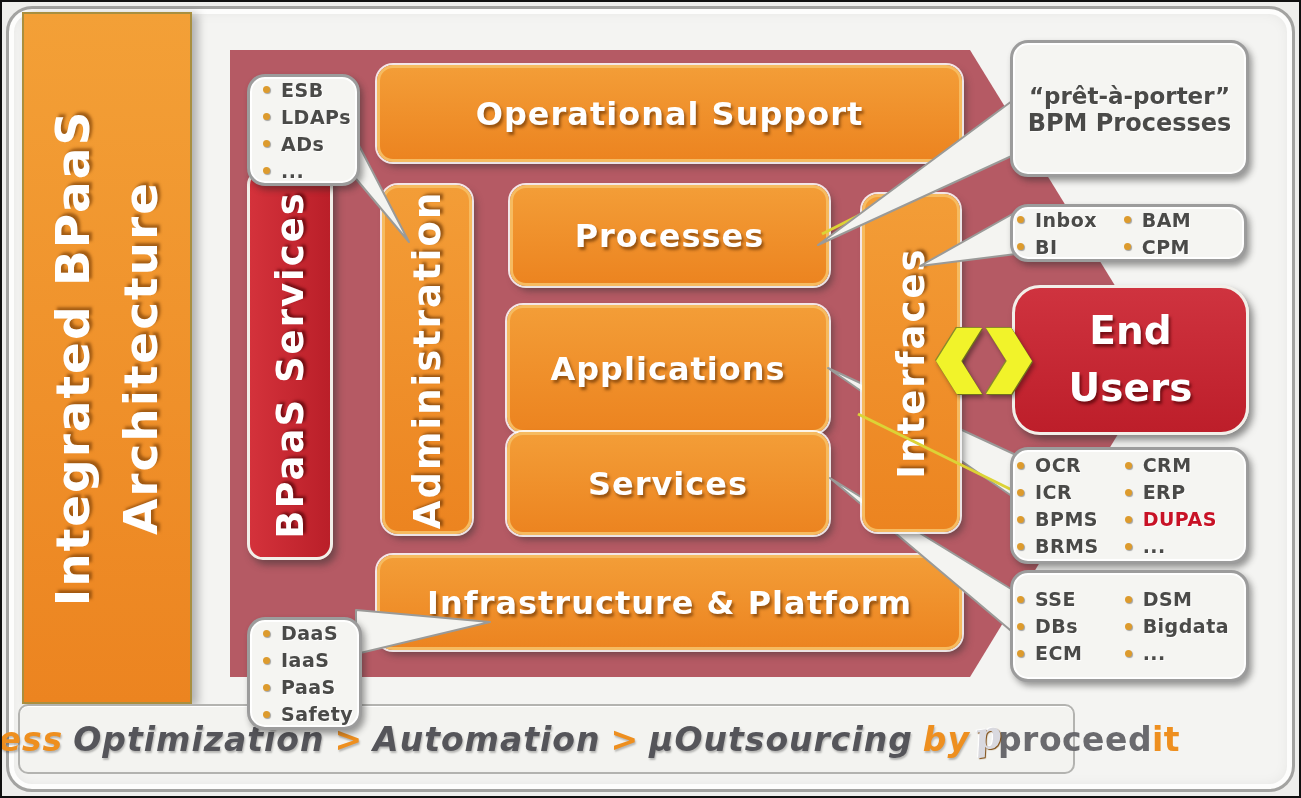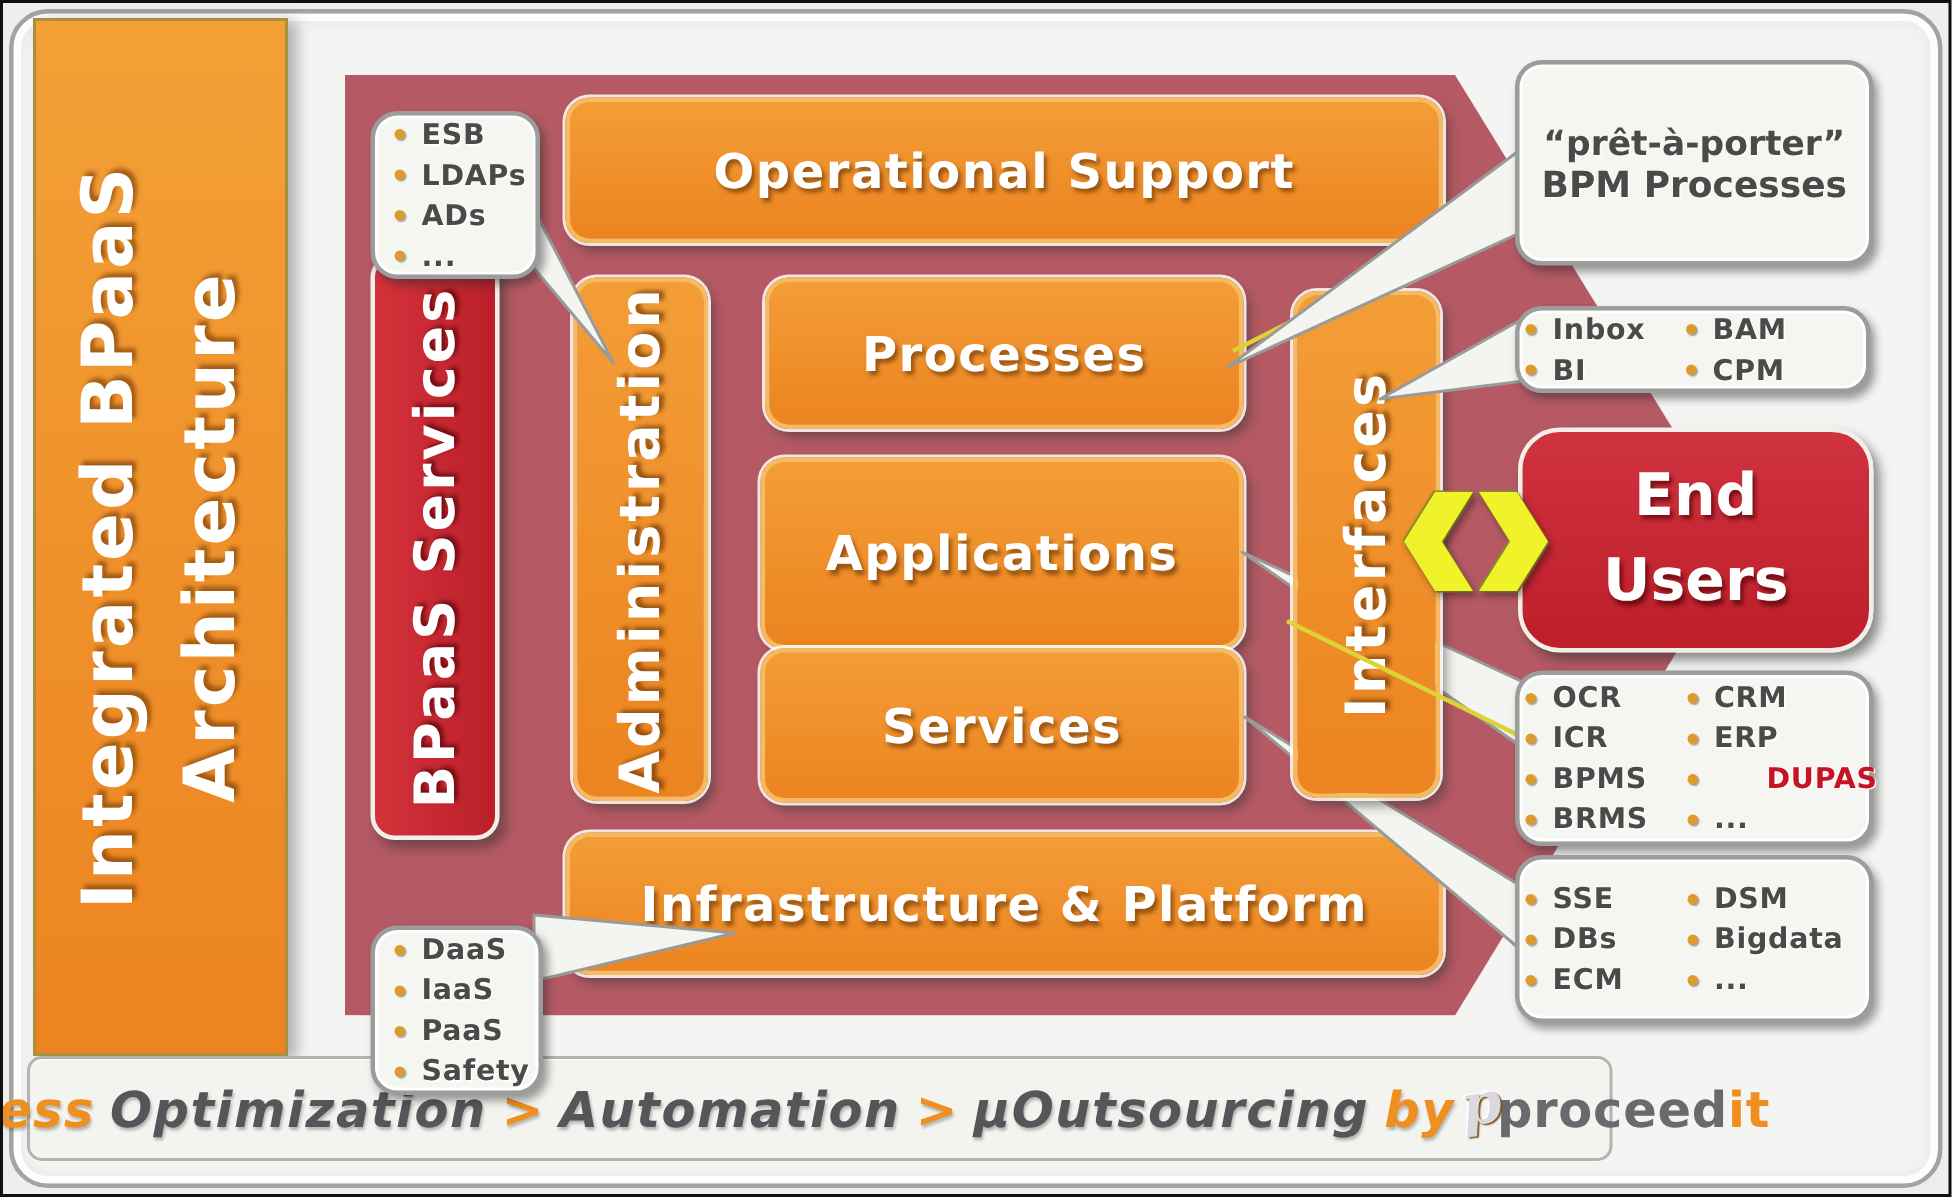--- a/index.html
+++ b/index.html
@@ -64,21 +64,21 @@
   .bubble{position:absolute;z-index:6;background:var(--bubble-bg);border:3px solid var(--bubble-border);
        border-radius:18px;box-sizing:border-box;
        box-shadow:inset 0 0 0 2px #fff,3px 4px 6px rgba(40,40,40,.45);}
   .blist{display:flex;flex-direction:column;justify-content:center;gap:5px;padding-left:13px;margin-top:40px;}
   .grid2{display:grid;grid-template-columns:47% 53%;align-content:center;row-gap:5px;padding-left:4px;}
   .row{display:flex;align-items:center;gap:11px;}
   .dot{width:7px;height:7px;border-radius:50%;background:var(--bullet);flex:0 0 auto;
        box-shadow:1px 1px 1px rgba(0,0,0,.35);}
   .itm{font-size:19px;font-weight:bold;color:var(--bubble-text);letter-spacing:.5px;
        text-shadow:1px 1px 0 rgba(255,255,255,.9);}
-  .itm.hl{color:var(--dupas);margin-left:35px;}
+  .itm.hl{color:var(--dupas);}
   .bpm-bubble{display:flex;flex-direction:column;align-items:center;justify-content:center;line-height:1.05;}
   .bpm-head{font-size:61px;font-weight:bold;color:var(--accent);letter-spacing:2px;
        text-shadow:2px 3px 2px rgba(90,90,90,.45);}
   .bpm-quote{font-size:23px;font-weight:bold;color:var(--bubble-text);margin-top:4px;
        text-shadow:1px 1px 0 rgba(255,255,255,.9);}
   .bpm-sub{font-size:24px;font-weight:bold;color:var(--bubble-text);margin-top:3px;
        text-shadow:1px 1px 0 rgba(255,255,255,.9);}
 
   
   .chev-wrap{position:absolute;z-index:7;filter:drop-shadow(1px 1px 0 #70701e) drop-shadow(-1px -1px 0 #8a8a2a) drop-shadow(2px 3px 2px rgba(0,0,0,.35));}

